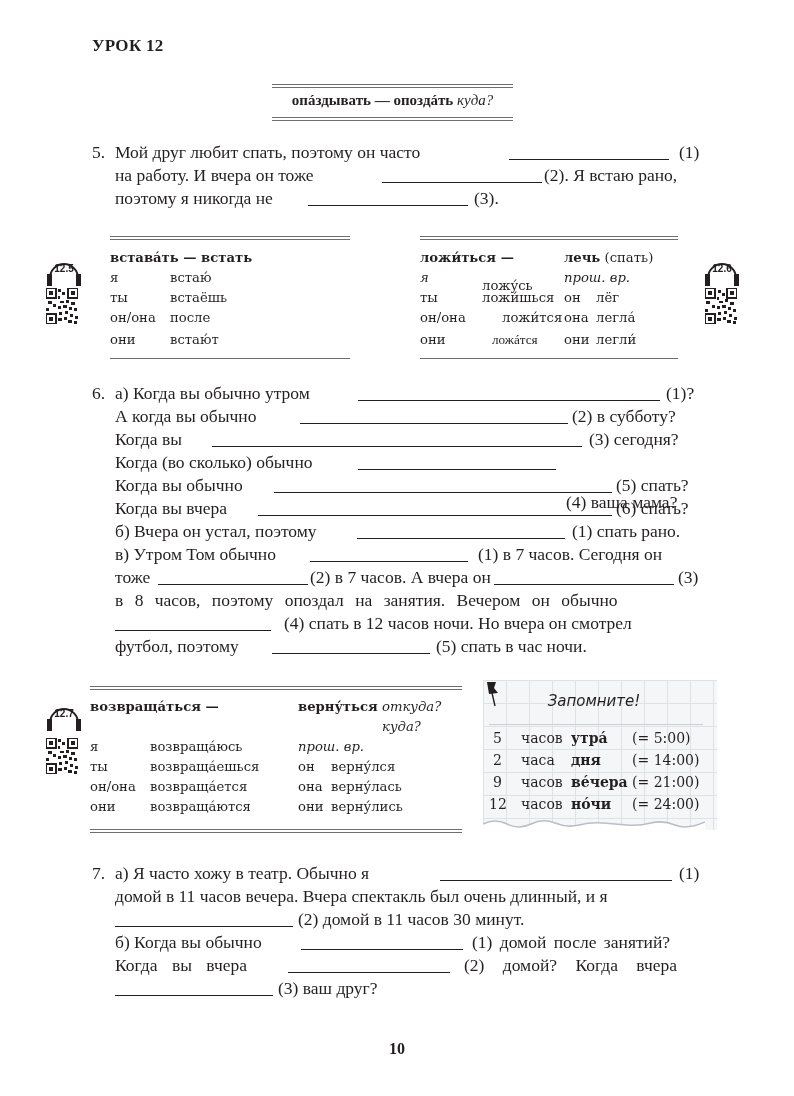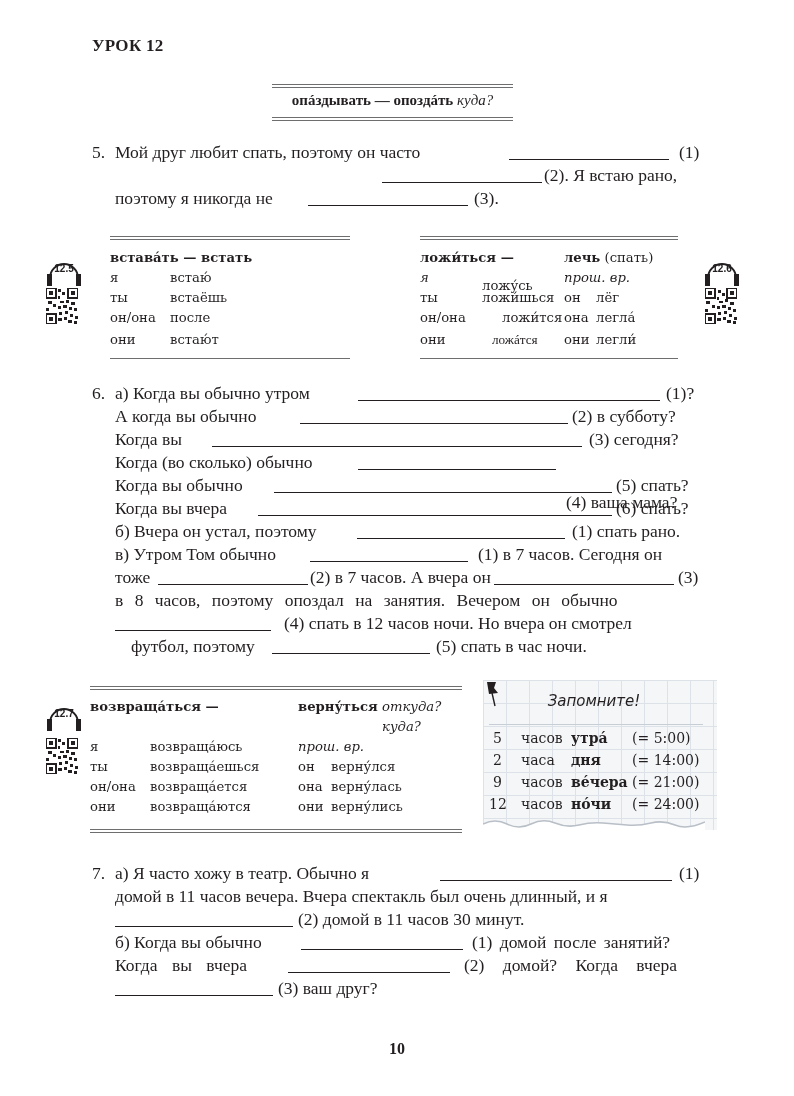--- a/index.html
+++ b/index.html
@@ -40,20 +40,21 @@
   <i>куда?</i>
 </div>
 <div class="abs dbl" style="left:272px;top:117px;width:241px;"></div>
 
 <div class="abs ex" style="left:92px;top:141px;width:612px;height:72px;">
   <span class="line" style="left:0;top:0;">5.</span>
   <span class="line" style="left:23px;top:0;">Мой друг любит спать, поэтому он часто</span>
   <span class="line blank" style="left:417px;top:2px;width:160px;"></span>
   <span class="line" style="left:587px;top:0;">(1)</span>
 
+  <span class="line" style="left:23px;top:23px;">на работу. И вчера он тоже</span>
   <span class="line blank" style="left:290px;top:25px;width:160px;"></span>
   <span class="line" style="left:452px;top:23px;">(2). Я встаю рано,</span>
 
   <span class="line" style="left:23px;top:46px;">поэтому я никогда не</span>
   <span class="line blank" style="left:216px;top:48px;width:160px;"></span>
   <span class="line" style="left:382px;top:46px;">(3).</span>
 </div>
 
 <div class="abs audio" style="left:44px;top:252px;">
   <svg width="40" height="75" viewBox="0 0 40 75">
@@ -173,21 +174,21 @@
   <span class="line blank" style="left:66px;top:186px;width:150px;"></span>
   <span class="line" style="left:218px;top:184px;">(2) в 7 часов. А вчера он</span>
   <span class="line blank" style="left:402px;top:186px;width:180px;"></span>
   <span class="line" style="left:586px;top:184px;">(3)</span>
 
   <span class="line" style="left:23px;top:207px;word-spacing:7px;">в 8 часов, поэтому опоздал на занятия. Вечером он обычно</span>
 
   <span class="line blank" style="left:23px;top:232px;width:156px;"></span>
   <span class="line" style="left:192px;top:230px;">(4) спать в 12 часов ночи. Но вчера он смотрел</span>
 
-  <span class="line" style="left:23px;top:253px;margin-left:16px;">футбол, поэтому</span>
+  <span class="line" style="left:23px;top:253px;">футбол, поэтому</span>
   <span class="line blank" style="left:180px;top:255px;width:158px;"></span>
   <span class="line" style="left:344px;top:253px;">(5) спать в час ночи.</span>
 </div>
 
 <div class="abs audio" style="left:44px;top:697px;">
   <svg width="40" height="75" viewBox="0 0 40 75">
     <path d="M6 26 A14 14 0 0 1 34 26" fill="none" stroke="#231f20" stroke-width="2"></path>
     <rect x="3" y="22" width="5" height="12" fill="#231f20"></rect>
     <rect x="32" y="22" width="5" height="12" fill="#231f20"></rect>
     <text x="20" y="20" text-anchor="middle" font-size="10" font-family="Liberation Sans, sans-serif" font-weight="bold" fill="#231f20">12.7</text>

